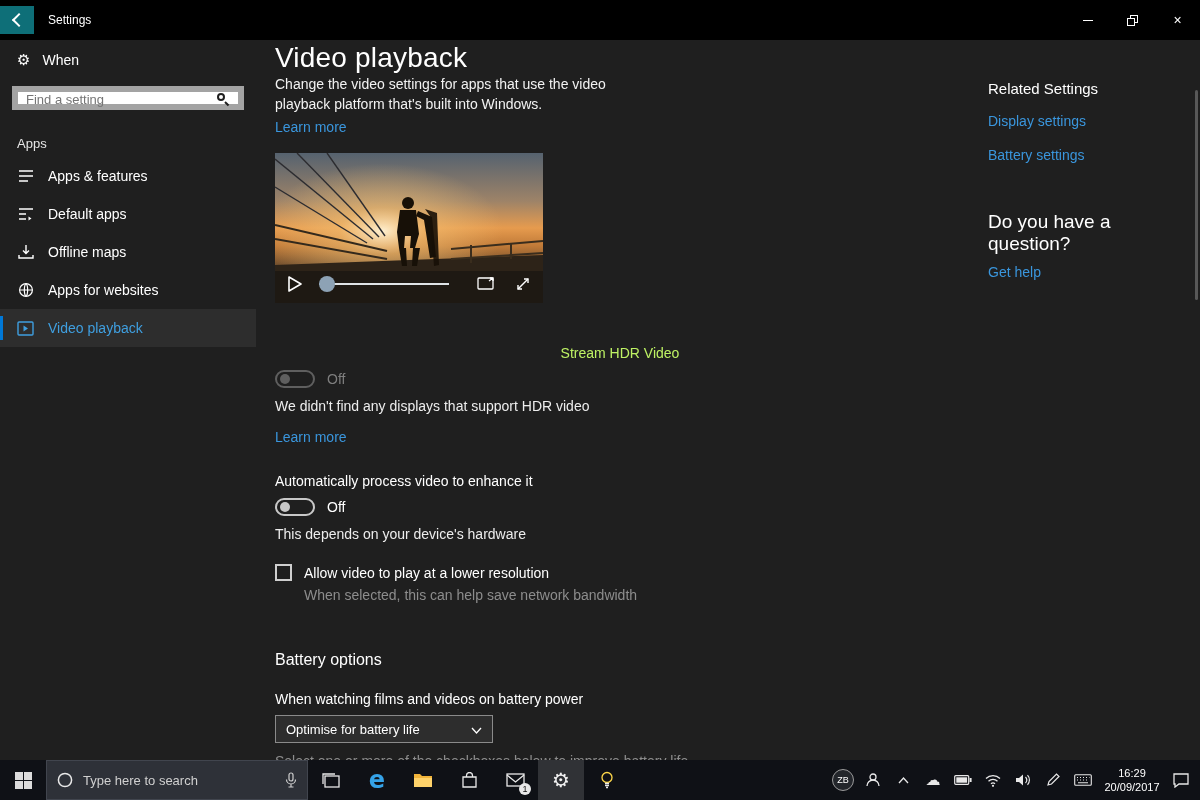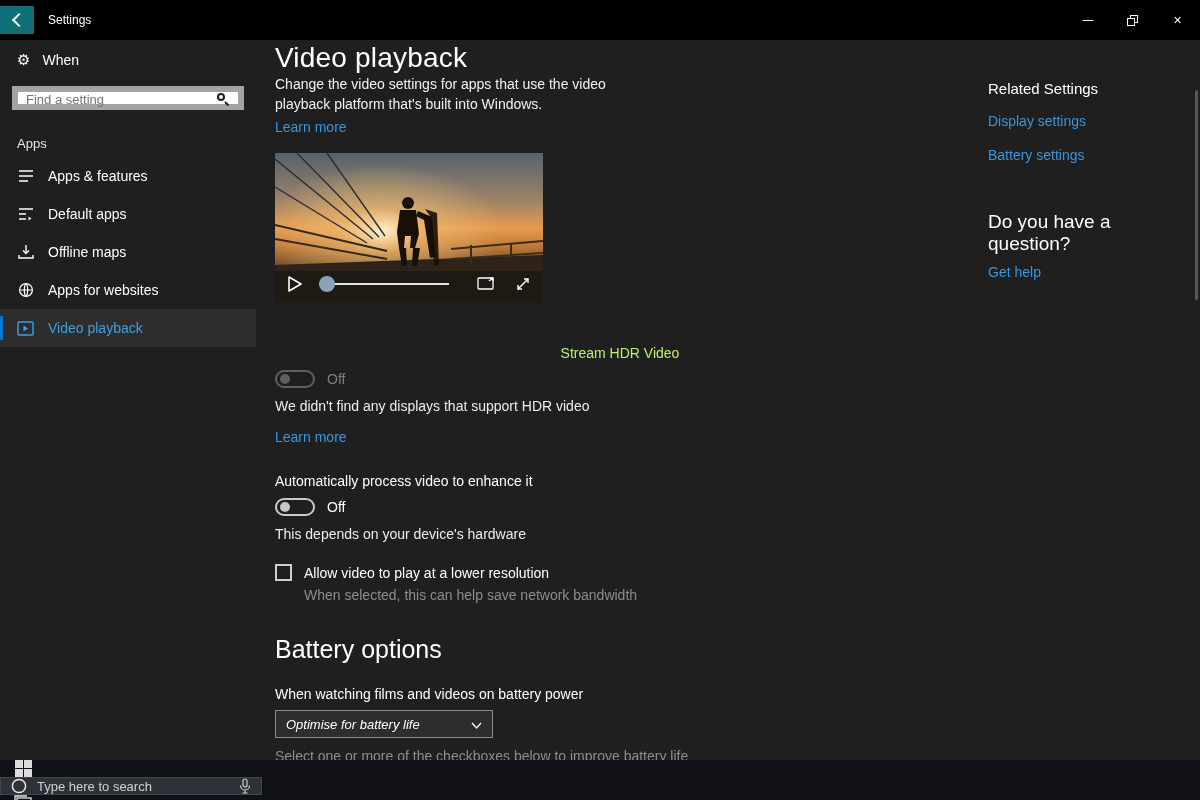--- a/index.html
+++ b/index.html
@@ -65,40 +65,40 @@
   .toggle-state.dim { color:#7e7e7e; }
   .note { margin-top:10px; font-size:14px; color:#ededed; }
   .link2 { margin-top:15px; }
   .sec-label { margin-top:27px; font-size:14px; color:#fff; }
 
   .check-row { display:flex; align-items:center; gap:12px; margin-top:22px; cursor:pointer; }
   .checkbox { width:17px; height:17px; border:2px solid #cfcfcf; background:transparent; flex:none; }
   .check-label { font-size:14px; color:#fff; }
   .check-note { margin-top:6px; margin-left:29px; font-size:14px; color:#8d8d8d; }
 
-  .battery-title { margin-top:32px; font-size:25px; font-weight:400; }
+  .battery-title { margin-top:48px; font-size:16px; font-weight:400; }
   .battery-sub { margin-top:22px; font-size:14px; }
   .dropdown { margin-top:8px; width:218px; height:28px; background:#2d2d2d; border:1px solid #8a8a8a;
               display:flex; align-items:center; padding:0 10px; cursor:pointer; }
-  .dropdown .dd-text { flex:1; font-size:13px; color:#fff;font-style:italic; }
+  .dropdown .dd-text { flex:1; font-size:13px; color:#fff; }
   .dd-note { margin-top:10px; font-size:14px; color:#8d8d8d; }
 
   
   .right-col { position:absolute; left:988px; top:80px; width:200px; }
   .rc-title { font-size:15px; color:#fff; }
   .rc-link { display:block; margin-top:16px; font-size:14px; color:#3a96dd; cursor:pointer; }
   .rc-link + .rc-link { margin-top:18px; }
   .rc-question { margin-top:48px; font-size:19px; color:#fff; }
   .rc-help { display:block; margin-top:9px; font-size:14px; color:#3a96dd; cursor:pointer; }
 
   .scrollbar { position:absolute; right:2px; top:90px; width:3px; height:210px; background:#585858; border-radius:2px; }
 
   
   .taskbar { position:absolute; left:0; right:0; bottom:0; height:40px; background:#0f1116;
-             display:flex; align-items:stretch; z-index:6;flex-direction:column; }
+             display:flex; align-items:stretch; z-index:6; }
   .tb-slot { width:46px; display:flex; align-items:center; justify-content:center; cursor:pointer; position:relative; }
   .tb-slot.active { background:rgba(255,255,255,0.14); }
   .tb-search { width:262px; background:#2e3138; border:1px solid #41454e; display:flex; align-items:center;
                gap:10px; padding:0 10px; margin:0; cursor:text; }
   .tb-search input { flex:1; background:transparent; border:none; outline:none; color:#d8d8d8; font-size:13px;
                      font-family:"Liberation Sans", sans-serif; }
   .tb-search input::placeholder { color:#d0d0d0; }
   .edge-e { color:#35a3e8; font-size:24px; font-weight:bold; line-height:1; }
   .badge { position:absolute; right:7px; bottom:5px; width:12px; height:12px; border-radius:50%; background:#e9e9e9;
            color:#111; font-size:9px; display:flex; align-items:center; justify-content:center; }

